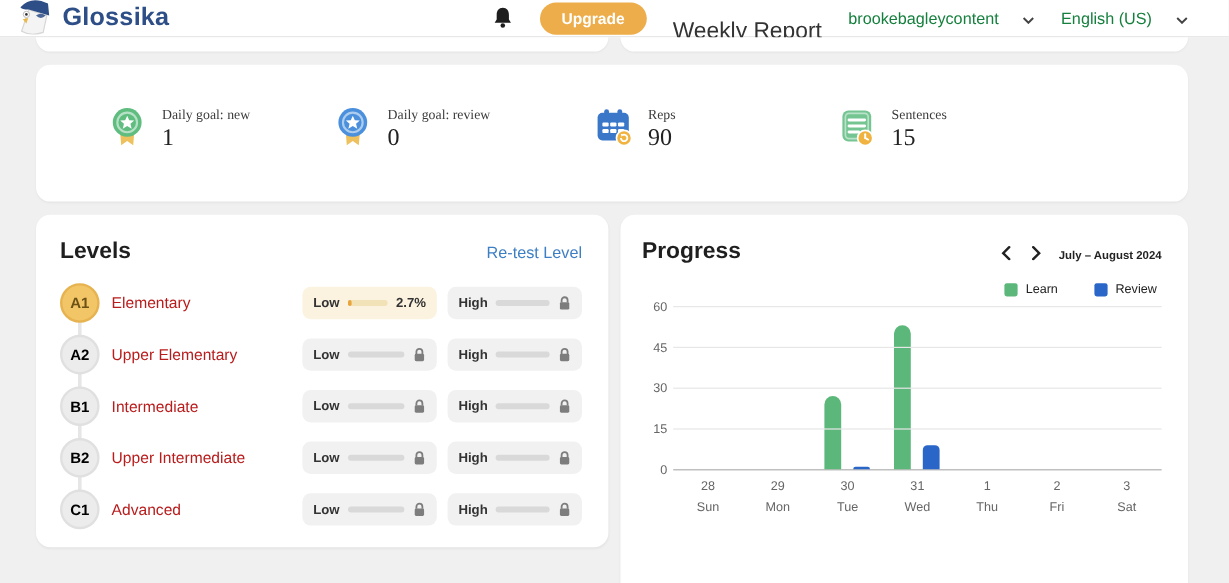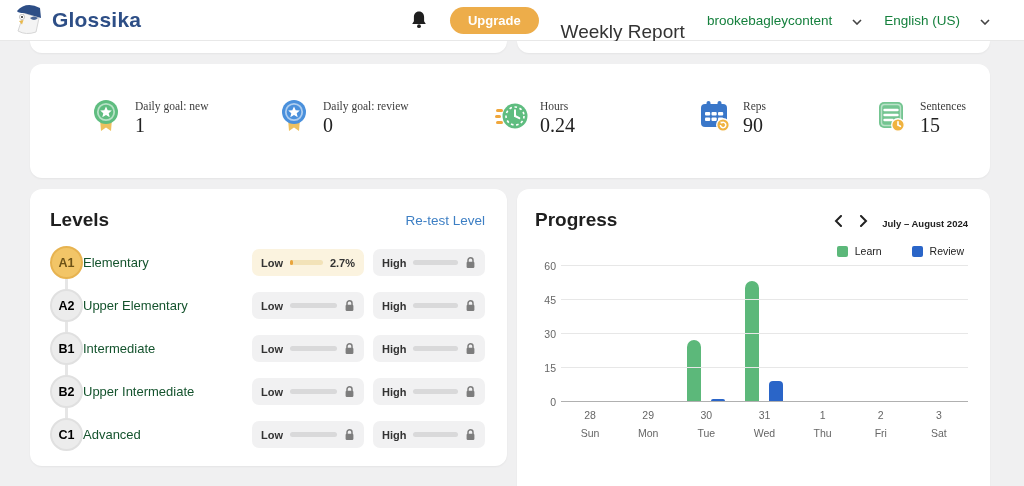--- a/index.html
+++ b/index.html
@@ -1,21 +1,21 @@
 <!DOCTYPE html>
 <html><head>
 <meta charset="utf-8">
 <style>
   * { box-sizing: border-box; margin: 0; padding: 0; }
   html, body { width: 1024px; height: 486px; overflow: hidden; }
   body { font-family: "Liberation Sans", sans-serif; background: #f0f0f1; color: #222; }
 
   
   .topnav {
-    height: 41px; background: #ffffff; border-bottom: 1px solid #e8e8e8;
+    height: 31px; background: #ffffff; border-bottom: 1px solid #e8e8e8;
     display: flex; align-items: center; justify-content: space-between;
     padding: 0 34px 0 10px;
   }
   .brand { display: flex; align-items: center; gap: 6px; cursor: pointer; }
   .brand-text { font-size: 21px; font-weight: bold; color: #2d4e86; letter-spacing: .2px; }
   .nav-right { display: flex; align-items: center; gap: 22px; }
   .bell { width: 18px; height: 20px; display: inline-flex; }
   .upgrade-btn {
     background: #edad4a; color: #fff; font-weight: bold; font-size: 13px;
     border: none; border-radius: 14px; padding: 6px 18px; cursor: pointer;
@@ -48,21 +48,21 @@
   .retest { color: #3d7fc4; font-size: 13.5px; cursor: pointer; }
   .levels-list { position: relative; margin-top: 10px; }
   .lv-connector { position: absolute; left: 15px; top: 22px; width: 3px; height: 172px; background: #e6e6e6; }
   .level-row { display: flex; align-items: center; height: 43px; position: relative; }
   .lv-badge {
     width: 33px; height: 33px; border-radius: 50%; flex: none;
     background: #ececec; border: 2px solid #e0e0e0; color: #000000;
     font-size: 12.5px; font-weight: bold; display: flex; align-items: center; justify-content: center;
   }
   .level-row.active .lv-badge { background: #f2c567; border-color: #e7b350; color: #6d5216; }
-  .lv-name { font-size: 13px; color: #14532d; margin-left: 0; flex: 1; }
+  .lv-name { font-size: 13px; color: #b91c1c; margin-left: 10px; flex: 1; }
   .pill { width: 112px; height: 27px; border-radius: 7px; display: flex; align-items: center; gap: 7px; padding: 0 9px; flex: none; }
   .pill + .pill { margin-left: 9px; }
   .pill-label { font-size: 11px; font-weight: bold; color: #333; }
   .pill-track { flex: 1; height: 5px; border-radius: 3px; position: relative; }
   .pill-fill { position: absolute; left: 0; top: 0; height: 100%; width: 9%; border-radius: 3px; background: #e9a43c; }
   .pill-val { font-size: 11px; font-weight: bold; color: #333; }
   .pill.locked { background: #f1f1f2; }
   .pill.locked .pill-track { background: #d9d9da; }
   .pill.unlocked { background: #fbf3df; }
   .pill.unlocked .pill-track { background: #f2e2b8; }
@@ -170,37 +170,20 @@
             <circle cx="16" cy="14" r="8.2" fill="none" stroke="#ffffff" stroke-opacity=".55" stroke-width="1.8"></circle>
             <polygon points="16,8.4 17.7,12.2 21.8,12.5 18.7,15.2 19.7,19.2 16,17 12.3,19.2 13.3,15.2 10.2,12.5 14.3,12.2" fill="#fff"></polygon>
           </svg>
         </span>
         <span>
           <div class="stat-label">Daily goal: review</div>
           <div class="stat-value">0</div>
         </span>
       </div>
 
-      <div class="stat">
-        <span class="stat-icon">
-          <svg width="34" height="36" viewBox="0 0 34 36">
-            <rect x="1" y="11" width="7" height="3" rx="1.5" fill="#f0a73c"></rect>
-            <rect x="0" y="17" width="6" height="3" rx="1.5" fill="#f0a73c"></rect>
-            <rect x="1" y="23" width="7" height="3" rx="1.5" fill="#f0a73c"></rect>
-            <circle cx="20" cy="18" r="12.5" fill="#5fbd80"></circle>
-            <circle cx="20" cy="18" r="9" fill="none" stroke="#fff" stroke-width="1.6" stroke-dasharray="2.6 2.6"></circle>
-            <line x1="20" y1="18" x2="20" y2="12.3" stroke="#fff" stroke-width="2" stroke-linecap="round"></line>
-            <line x1="20" y1="18" x2="24.3" y2="20.2" stroke="#fff" stroke-width="2" stroke-linecap="round"></line>
-          </svg>
-        </span>
-        <span>
-          <div class="stat-label">Hours</div>
-          <div class="stat-value">0.24</div>
-        </span>
-      </div>
 
       <div class="stat">
         <span class="stat-icon">
           <svg width="34" height="36" viewBox="0 0 34 36">
             <rect x="3" y="6" width="26" height="23" rx="4" fill="#3a77c9"></rect>
             <rect x="8.5" y="3" width="4" height="6" rx="2" fill="#3a77c9"></rect>
             <rect x="19.5" y="3" width="4" height="6" rx="2" fill="#3a77c9"></rect>
             <g fill="#fff">
               <rect x="7" y="14" width="5.2" height="3.4" rx="1"></rect>
                 <rect x="13.5" y="14" width="5.2" height="3.4" rx="1"></rect>

